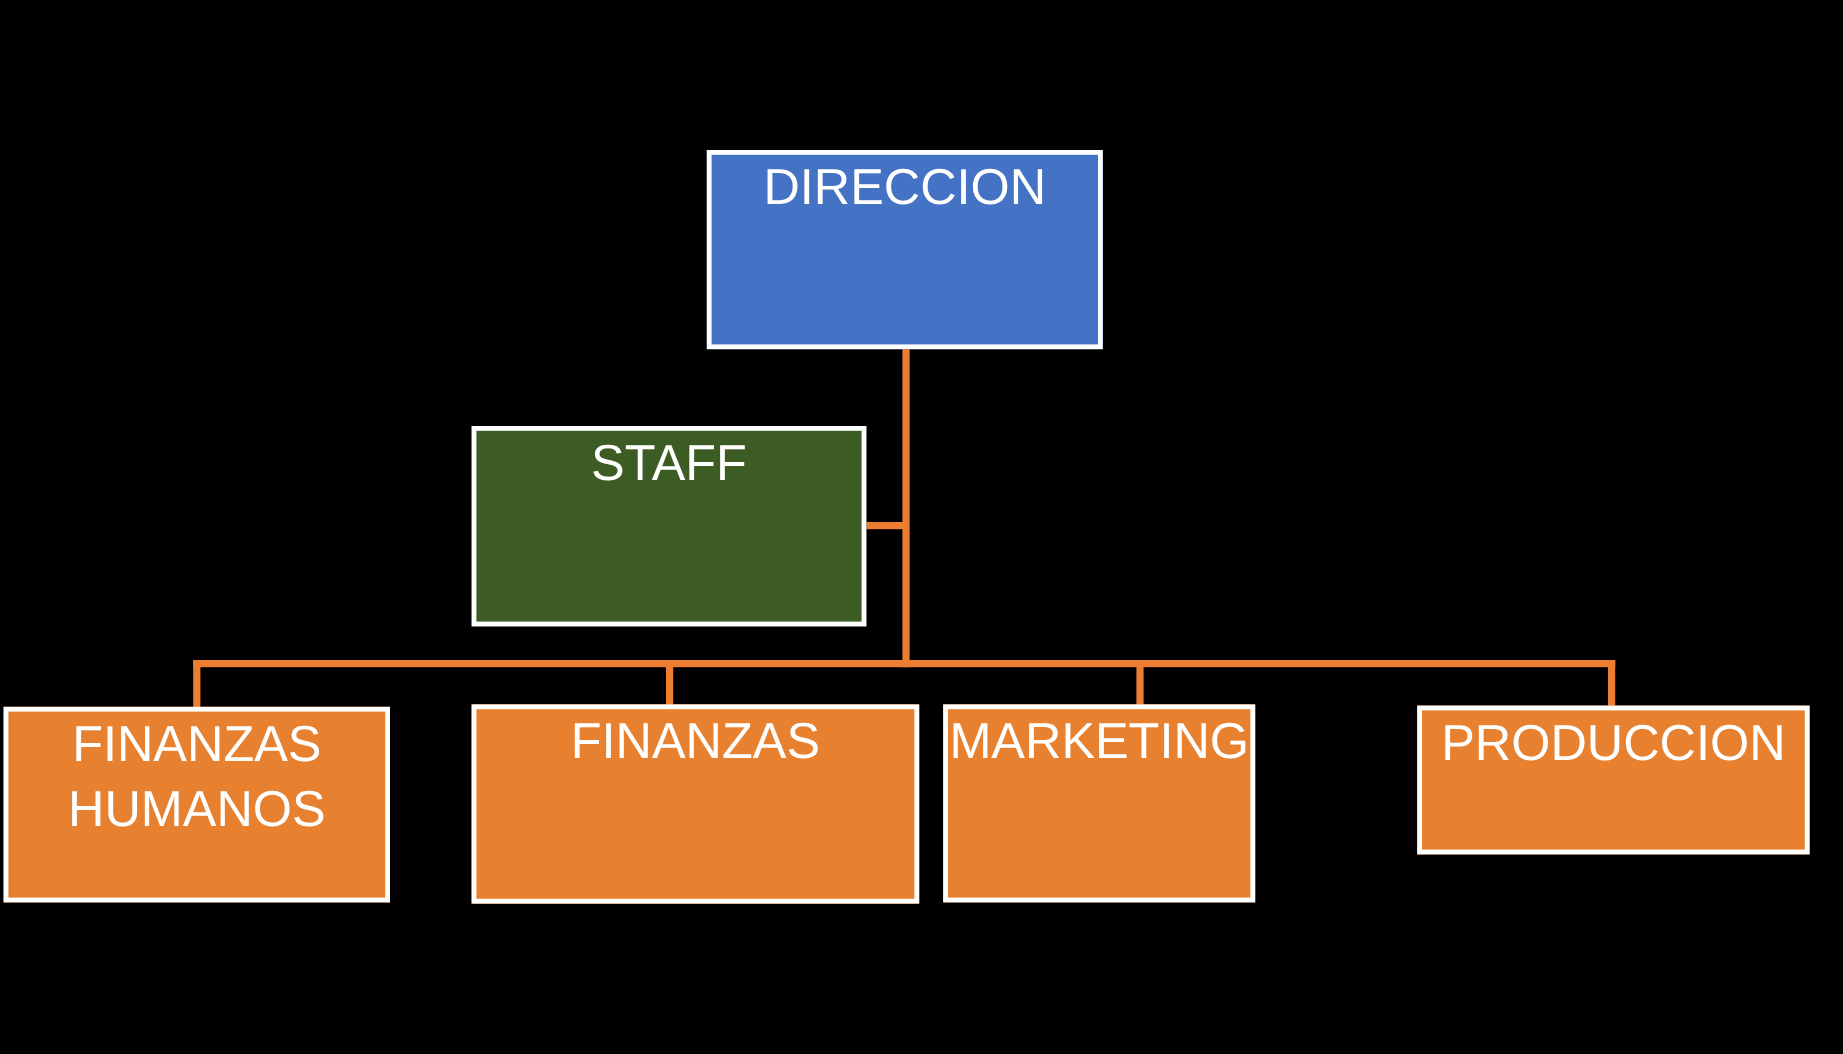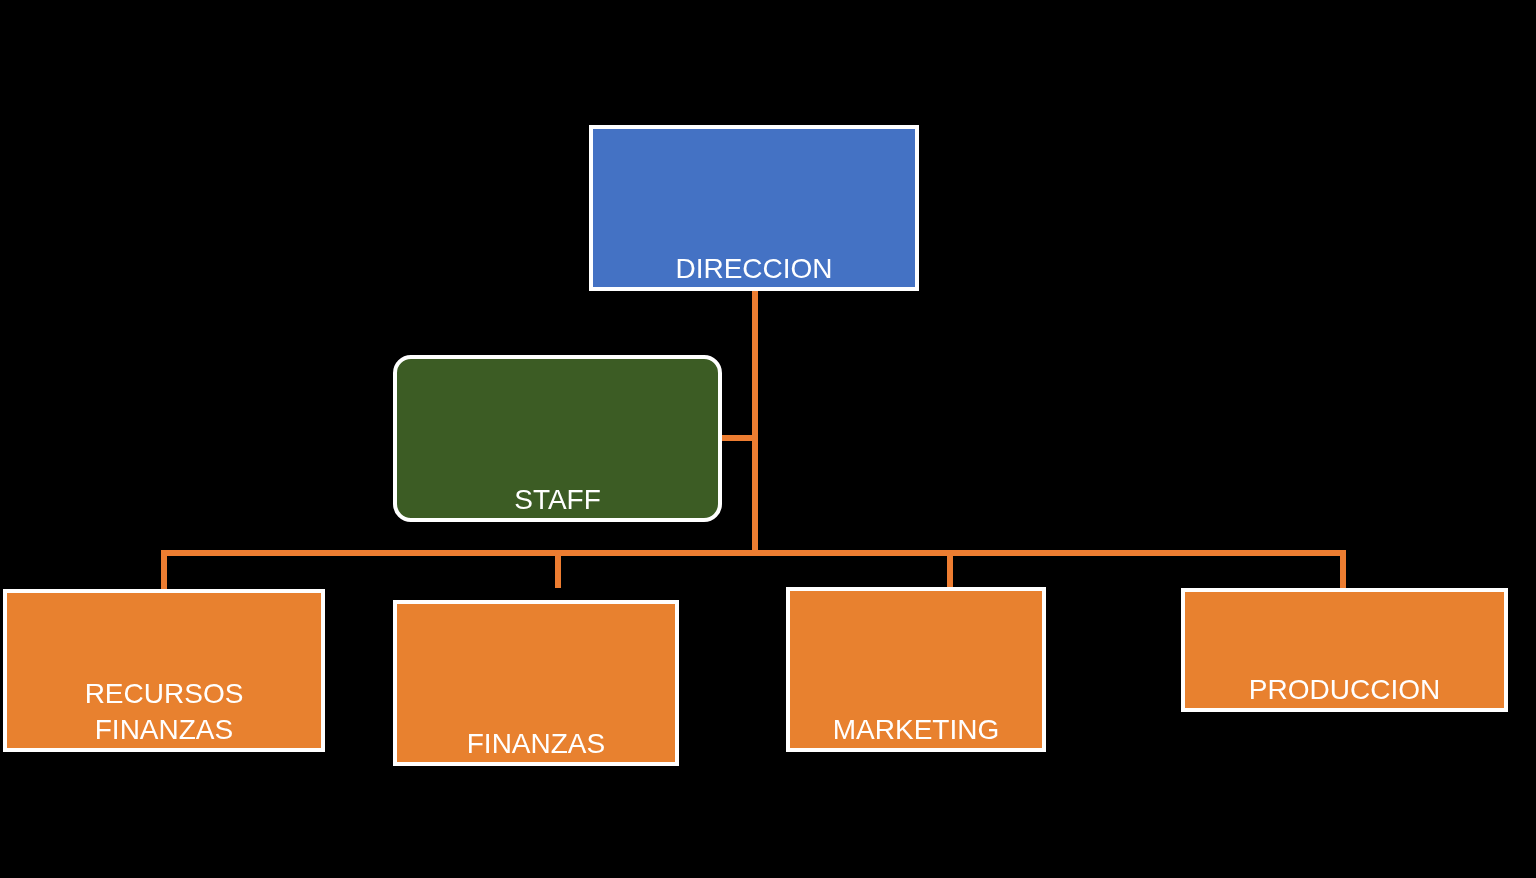--- a/index.html
+++ b/index.html
@@ -12,36 +12,36 @@
     width: 1536px;
     height: 878px;
     overflow: hidden;
     font-family: "Liberation Sans", sans-serif;
   }
   .node {
     position: absolute;
     box-sizing: border-box;
     border: 4px solid #ffffff;
     display: flex;
-    align-items: flex-end;
+    align-items: flex-start;
     justify-content: center;
     text-align: center;
     color: #ffffff;
-    font-size: 28px;
+    font-size: 42px;
     line-height: 1.28;
     font-weight: 400;
   }
   .connector {
     position: absolute;
   }
   
   .node-direccion  { left: 589px;  top: 125px; width: 330px; height: 166px; }
-  .node-staff      { left: 393px;  top: 355px; width: 329px; height: 167px; border-radius: 18px; }
+  .node-staff      { left: 393px;  top: 355px; width: 329px; height: 167px; }
   .node-rrhh       { left: 3px;    top: 589px; width: 322px; height: 163px; padding: 0 18px; }
-  .node-finanzas   { left: 393px;  top: 587px; width: 286px; height: 166px; margin-top: 13px; }
+  .node-finanzas   { left: 393px;  top: 587px; width: 373px; height: 166px; }
   .node-marketing  { left: 786px;  top: 587px; width: 260px; height: 165px; }
   .node-produccion { left: 1181px; top: 588px; width: 327px; height: 124px; }
   
   .conn-main-vertical   { left: 752px;  top: 291px; width: 6px;    height: 265px; }
   .conn-staff-branch    { left: 722px;  top: 435px; width: 34px;   height: 6px; }
   .conn-trunk           { left: 161px;  top: 550px; width: 1185px; height: 6px; }
   .conn-drop-rrhh       { left: 161px;  top: 550px; width: 6px;    height: 40px; }
   .conn-drop-finanzas   { left: 555px;  top: 550px; width: 6px;    height: 38px; }
   .conn-drop-marketing  { left: 947px;  top: 550px; width: 6px;    height: 38px; }
   .conn-drop-produccion { left: 1340px; top: 550px; width: 6px;    height: 39px; }
@@ -61,21 +61,21 @@
 
   <div class="node node-direccion" style="background-color: rgb(68, 114, 196);">
     <span>DIRECCION</span>
   </div>
 
   <div class="node node-staff" style="background-color: rgb(60, 92, 36);">
     <span>STAFF</span>
   </div>
 
   <div class="node node-rrhh" style="background-color: rgb(232, 129, 47);">
-    <span>RECURSOS FINANZAS</span>
+    <span>FINANZAS HUMANOS</span>
   </div>
 
   <div class="node node-finanzas" style="background-color: rgb(232, 129, 47);">
     <span>FINANZAS</span>
   </div>
 
   <div class="node node-marketing" style="background-color: rgb(232, 129, 47);">
     <span>MARKETING</span>
   </div>
 

